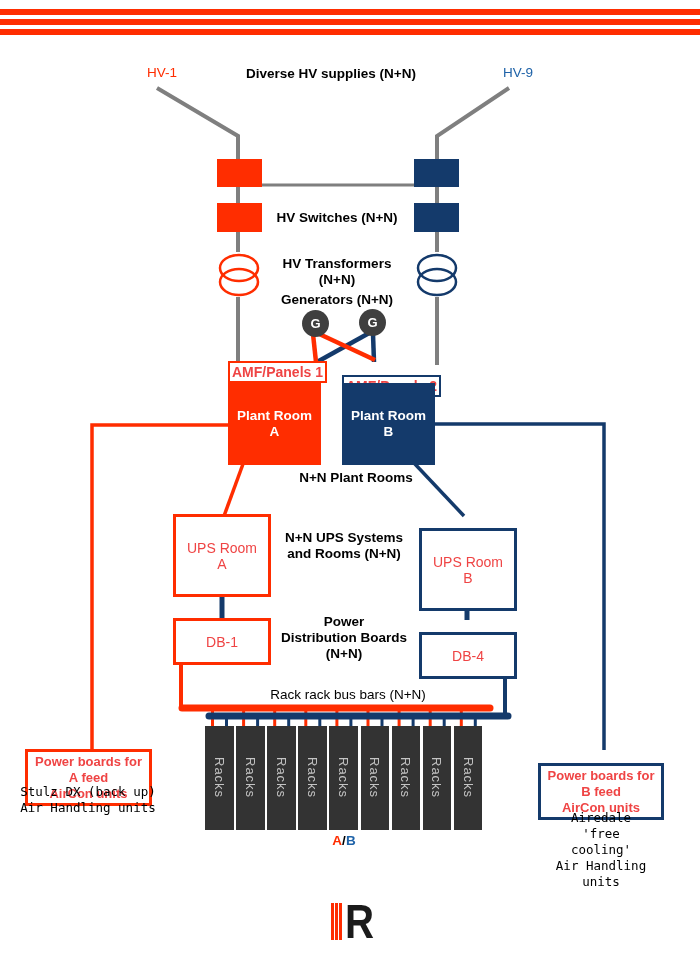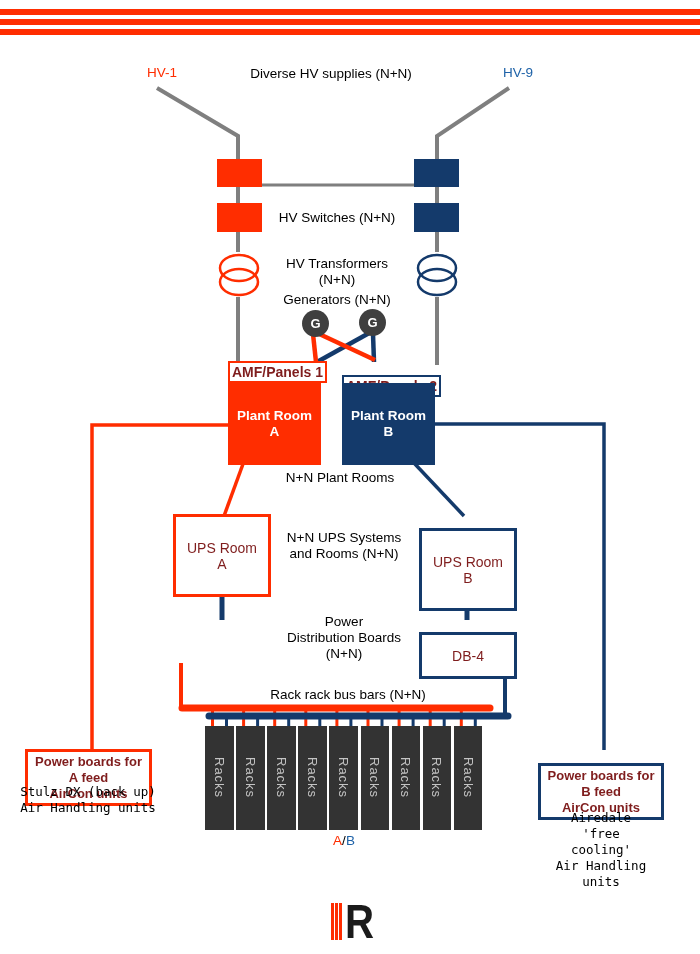--- a/index.html
+++ b/index.html
@@ -12,28 +12,28 @@
   
   svg.wires { position:absolute; left:0; top:0; }
   svg.wires line, svg.wires polyline, svg.wires ellipse { fill:none; }
   .w-red  { stroke:var(--c-red,#ff2d00); }
   .w-navy { stroke:var(--c-navy,#143a6b); }
   .w-gray { stroke:var(--c-gray-wire,#7f7f7f); }
   .tick   { stroke-width:3; }
 
   
   .cap { position:absolute; transform:translateX(-50%); text-align:center; white-space:pre-line;
-         font-weight:normal; font-size:13.5px; line-height:16px; color:#000; }
+         font-weight:bold; font-size:13.5px; line-height:16px; color:#000; }
   .cap.plain { font-weight:normal; }
   .cap.mono { font-family:"DejaVu Sans Mono","Liberation Mono",monospace; font-weight:normal;
               font-size:12.5px; line-height:16px; white-space:pre-line; }
 
   
   .box { position:absolute; background:#fff; display:flex; align-items:center; justify-content:center;
-         font-size:14px; color:#7f1d1d; }
+         font-size:14px; color:#ef4444; }
   .box span { white-space:pre-line; text-align:center; line-height:16px; }
   .red-b  { border:3px solid var(--c-red,#ff2d00); }
   .navy-b { border:3px solid var(--c-navy,#143a6b);margin-top:14px; }
   .amf { border-width:2px; font-weight:bold; }
   .plant { border:none; color:#fff; font-weight:bold; font-size:13.5px; }
   .bold13 { font-weight:bold; font-size:13px; }
 
   
   .gen { position:absolute; width:27px; height:27px; border-radius:50%;
          background:var(--c-generator-fill,#3f3f3f); color:#fff; font-weight:bold; font-size:13px;
@@ -155,33 +155,36 @@
       <span>AMF/Panels 2</span>
     </div>
   <div class="box plant" style="left:228px;top:383px;width:93px;height:82px;background:var(--c-red,#ff2d00)">
       <span>Plant Room
 A</span>
     </div>
   <div class="box plant" style="left:342px;top:383px;width:93px;height:82px;background:var(--c-navy,#143a6b)">
       <span>Plant Room
 B</span>
     </div>
-  <div class="cap" style="left:340px;top:470px">N+N Plant Rooms</div>
+  <div class="cap" style="left:356px;top:470px">N+N Plant Rooms</div>
 
   <div class="box red-b" style="left:173px;top:514px;width:98px;height:83px">
       <span>UPS Room
 A</span>
     </div>
   <div class="cap" style="left:344px;top:530px">N+N UPS Systems
 and Rooms (N+N)</div>
   <div class="box navy-b" style="left:419px;top:514px;width:98px;height:83px">
       <span>UPS Room
 B</span>
     </div>
 
+  <div class="box red-b" style="left:173px;top:618px;width:98px;height:47px">
+      <span>DB-1</span>
+    </div>
   <div class="cap" style="left:344px;top:614px">Power
 Distribution Boards
 (N+N)</div>
   <div class="box navy-b" style="left:419px;top:618px;width:98px;height:47px">
       <span>DB-4</span>
     </div>
 
   <div class="cap plain" style="left:348px;top:687px">Rack rack bus bars (N+N)</div>
 
   <div id="racks">

